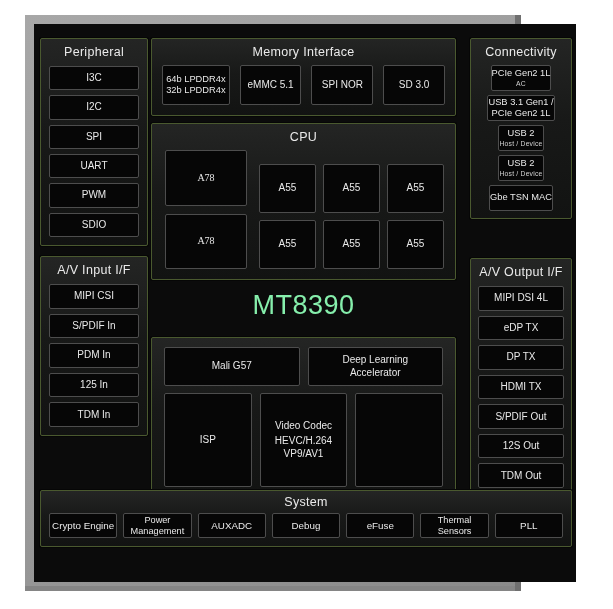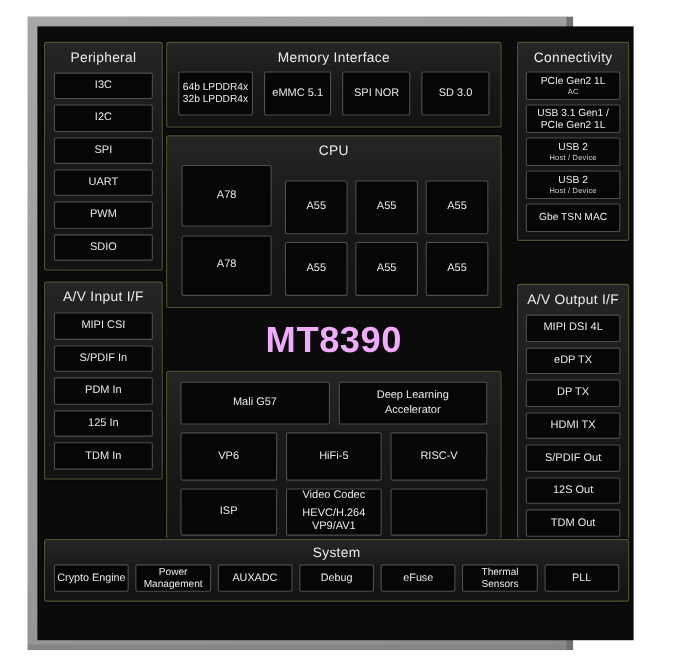--- a/index.html
+++ b/index.html
@@ -23,33 +23,33 @@
     text-align:center;font-size:10px;line-height:1.22;box-sizing:border-box;flex:1;min-height:0;}
   .box .sub{font-size:6.8px;color:#d3d3d3;letter-spacing:.2px;}
   .box .ln{display:block;}
   .small{font-size:9.3px;}
 
   .hrow{display:flex;gap:10px;padding:2px 10px 10px 10px;flex:1;}
   .hrow .box{height:auto;}
 
   
   .cpu-content{display:flex;gap:12px;padding:2px 11px 10px 13px;flex:1;min-height:0;}
-  .cpu-big{width:82px;display:flex;flex-direction:column;gap:8px;}
+  .cpu-big{width:82px;display:flex;flex-direction:column;gap:8px;font-family:Liberation Serif, serif;}
   .cpu-little{flex:1;display:grid;grid-template-columns:repeat(3,1fr);grid-auto-rows:1fr;
     gap:7px;margin-top:14px;border-radius:12px;}
 
   
   .mm{padding:9px 12px;display:flex;flex-direction:column;gap:7px;flex:1;}
   .mm-r1{display:flex;gap:8px;height:39px;}
   .mm-r1 .box{flex:1;}
   .mm-grid{display:grid;grid-template-columns:repeat(3,1fr);gap:8px;flex:1;}
   .codec .ln1{margin-bottom:3px;}
 
   .chip-title{position:absolute;left:117px;top:266px;width:305px;text-align:center;
-    color:#f0abfc;font-size:33px;font-weight:bold;letter-spacing:.5px;}
+    color:#86efac;font-size:27px;font-weight:normal;letter-spacing:.5px;}
 
   
   .sys-row{display:flex;gap:6px;padding:2px 8px 8px 8px;flex:1;}
   .sys-row .box{font-size:9.8px;}
   .sys-row .two{font-size:9.2px;line-height:1.15;}
 </style>
 </head>
 <body>
 
 <div class="stage">
@@ -162,48 +162,37 @@
             <div class="box">
                 <span>Mali G57</span>
               </div>
             <div class="box">
               <span class="ln">Deep Learning</span>
               <span class="ln">Accelerator</span>
             </div>
           </div>
           <div class="mm-grid">
             <div class="box">
-                <span>VP6</span>
-              </div>
-            <div class="box">
-                <span>HiFi-5</span>
-              </div>
-            <div class="box">
-                <span>RISC-V</span>
-              </div>
-          </div>
-          <div class="mm-grid">
-            <div class="box">
                 <span>ISP</span>
               </div>
             <div class="box codec">
               <span class="ln ln1">Video Codec</span>
               <span class="ln">HEVC/H.264</span>
               <span class="ln">VP9/AV1</span>
             </div>
             <div class="box">
                 <span></span>
               </div>
           </div>
         </div>
       </div>
 
       <div class="sec" style="left:436px;top:14px;width:102px;height:181px;">
         <div class="sec-title">Connectivity</div>
-        <div class="vcol" style="gap:4px;padding:2px 7px 7px 7px;">
+        <div class="vcol" style="gap:4px;padding:2px 7px 7px 7px;align-items:center;">
           <div class="box small">
             <span class="ln">PCIe Gen2 1L</span>
             <span class="sub">AC</span>
           </div>
           <div class="box small">
             <span class="ln">USB 3.1 Gen1 /</span>
             <span class="ln">PCIe Gen2 1L</span>
           </div>
           <div class="box small">
             <span class="ln">USB 2</span>

